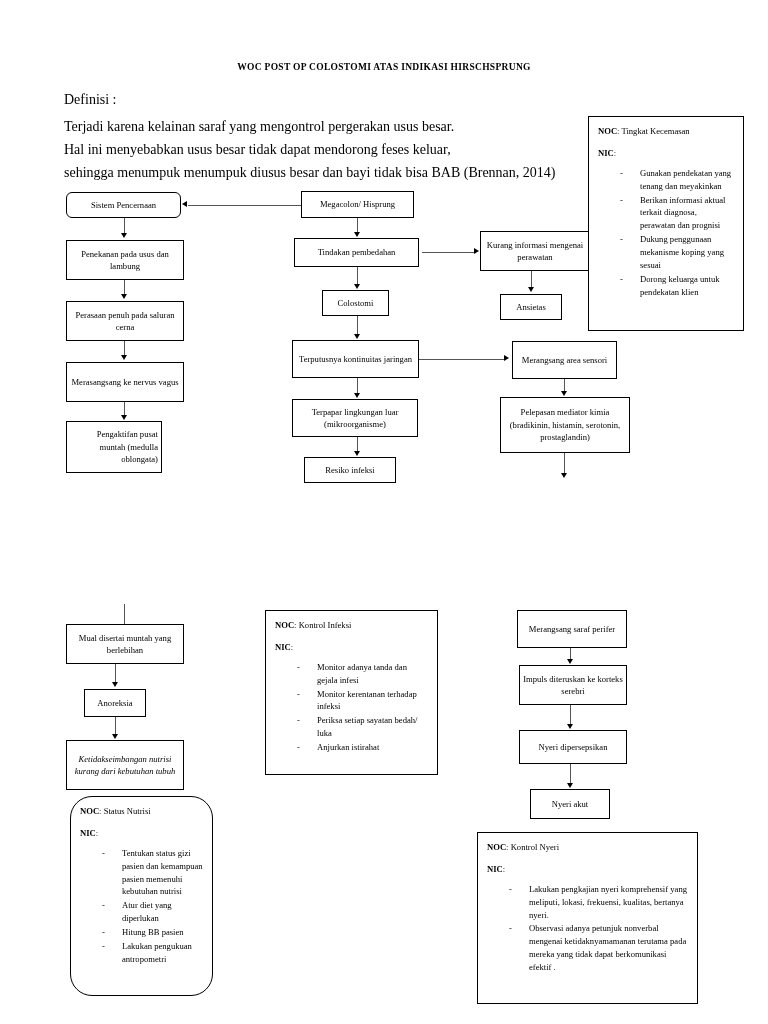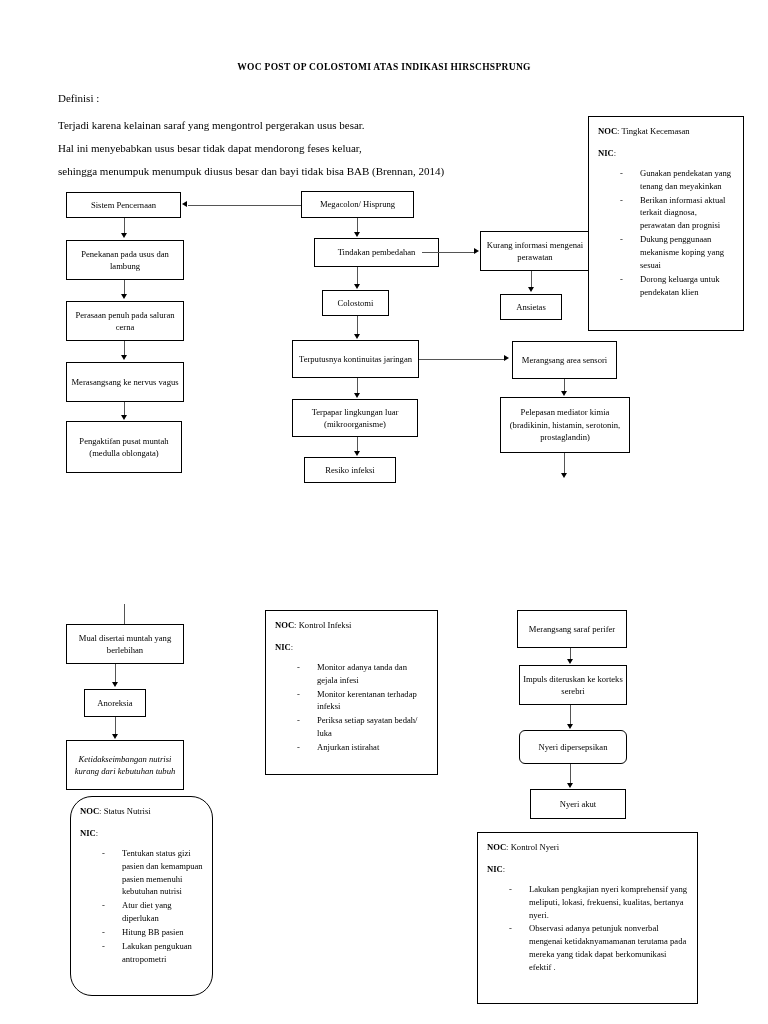--- a/index.html
+++ b/index.html
@@ -25,22 +25,22 @@
     position: absolute;
     left: 0; top: 62px;
     width: 768px;
     text-align: center;
     font-size: 9.5px;
     font-weight: bold;
     letter-spacing: 0.3px;
   }
   .def-line {
     position: absolute;
-    left: 58px;
-    font-size: 11px;
+    left: 64px;
+    font-size: 14px;
     white-space: nowrap;
   }
 
   
   .box {
     position: absolute;
     box-sizing: border-box;
     border: 1.3px solid #000000;
     background: #ffffff;
     display: flex;
@@ -120,37 +120,37 @@
 
 <div id="page">
 
   <div class="doc-title">WOC POST OP COLOSTOMI ATAS INDIKASI HIRSCHSPRUNG</div>
 
   <div class="def-line" style="top:92px;">Definisi :</div>
   <div class="def-line" style="top:119px;">Terjadi karena kelainan saraf yang mengontrol pergerakan usus besar.</div>
   <div class="def-line" style="top:142px;">Hal ini menyebabkan usus besar tidak dapat mendorong feses keluar,</div>
   <div class="def-line" style="top:165px;">sehingga menumpuk menumpuk diusus besar dan bayi tidak bisa BAB (Brennan, 2014)</div>
 
-  <div class="box" style="left:66px;  top:192px; width:115px; height:26px;">Sistem Pencernaan</div>
+  <div class="box" style="left:66px;  top:192px; width:115px; height:26px;border-radius:6px;">Sistem Pencernaan</div>
   <div class="box" style="left:66px;  top:240px; width:118px; height:40px;">Penekanan pada usus dan lambung</div>
   <div class="box" style="left:66px;  top:301px; width:118px; height:40px;">Perasaan penuh pada saluran cerna</div>
   <div class="box" style="left:66px;  top:362px; width:118px; height:40px;">Merasangsang ke nervus vagus</div>
-  <div class="box" style="left:66px;  top:421px; width:116px; height:52px;">Pengaktifan pusat muntah (medulla oblongata)</div>
+  <div class="box" style="left:66px;  top:421px; width:96px; height:52px;text-align:right;">Pengaktifan pusat muntah (medulla oblongata)</div>
 
   <div class="vline" style="left:124px; top:218px; height:15px;"></div>
   <div class="arrow-down" style="left:121px; top:233px;"></div>
   <div class="vline" style="left:124px; top:280px; height:14px;"></div>
   <div class="arrow-down" style="left:121px; top:294px;"></div>
   <div class="vline" style="left:124px; top:341px; height:14px;"></div>
   <div class="arrow-down" style="left:121px; top:355px;"></div>
   <div class="vline" style="left:124px; top:402px; height:13px;"></div>
   <div class="arrow-down" style="left:121px; top:415px;"></div>
 
   <div class="box" style="left:301px; top:191px; width:113px; height:27px;">Megacolon/ Hisprung</div>
-  <div class="box" style="left:314px; top:238px; width:125px; height:29px;">Tindakan pembedahan</div>
+  <div class="box" style="left:294px; top:238px; width:125px; height:29px;">Tindakan pembedahan</div>
   <div class="box" style="left:322px; top:290px; width:67px;  height:26px;">Colostomi</div>
   <div class="box" style="left:292px; top:399px; width:126px; height:38px;">Terpapar lingkungan luar (mikroorganisme)</div>
   <div class="box" style="left:292px; top:340px; width:127px; height:38px;">Terputusnya kontinuitas jaringan</div>
   <div class="box" style="left:304px; top:457px; width:92px;  height:26px;">Resiko infeksi</div>
 
   <div class="vline" style="left:357px; top:218px; height:14px;"></div>
   <div class="arrow-down" style="left:354px; top:232px;"></div>
   <div class="vline" style="left:357px; top:267px; height:17px;"></div>
   <div class="arrow-down" style="left:354px; top:284px;"></div>
   <div class="vline" style="left:357px; top:316px; height:18px;"></div>
@@ -233,22 +233,22 @@
     <ul>
       <li>Monitor adanya tanda dan gejala infesi</li>
       <li>Monitor kerentanan terhadap infeksi</li>
       <li>Periksa setiap sayatan bedah/ luka</li>
       <li>Anjurkan istirahat</li>
     </ul>
   </div>
 
   <div class="box" style="left:517px; top:610px; width:110px; height:38px;">Merangsang saraf perifer</div>
   <div class="box" style="left:519px; top:665px; width:108px; height:40px;">Impuls diteruskan ke korteks serebri</div>
-  <div class="box" style="left:519px; top:730px; width:108px; height:34px;border-radius:6px;">Nyeri dipersepsikan</div>
-  <div class="box" style="left:530px; top:789px; width:96px;  height:30px;">Nyeri akut</div>
+  <div class="box" style="left:519px; top:730px; width:108px; height:34px;">Nyeri dipersepsikan</div>
+  <div class="box" style="left:530px; top:789px; width:80px;  height:30px;">Nyeri akut</div>
 
   <div class="vline" style="left:570px; top:648px; height:11px;"></div>
   <div class="arrow-down" style="left:567px; top:659px;"></div>
   <div class="vline" style="left:570px; top:705px; height:19px;"></div>
   <div class="arrow-down" style="left:567px; top:724px;"></div>
   <div class="vline" style="left:570px; top:764px; height:19px;"></div>
   <div class="arrow-down" style="left:567px; top:783px;"></div>
 
   <div class="panel" style="left:477px; top:832px; width:221px; height:172px;">
     <div class="noc-line">

